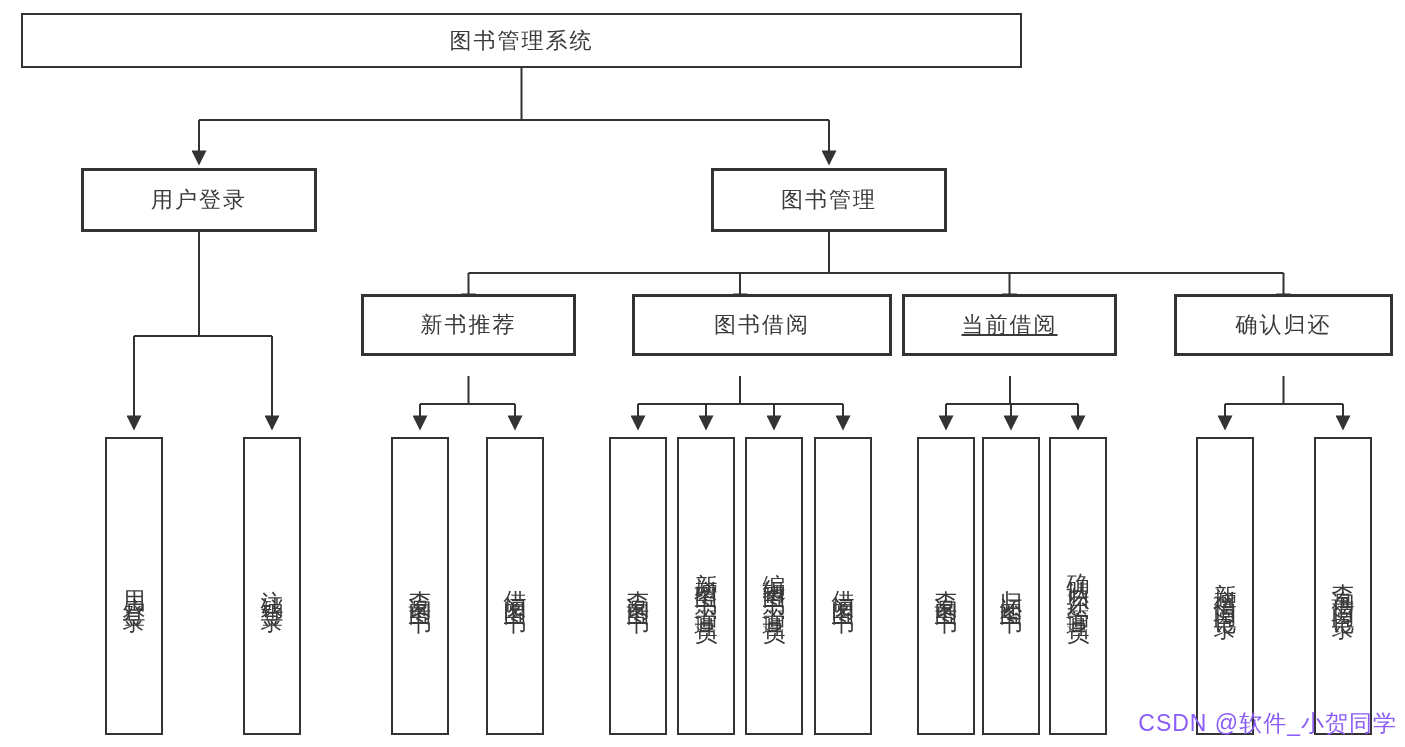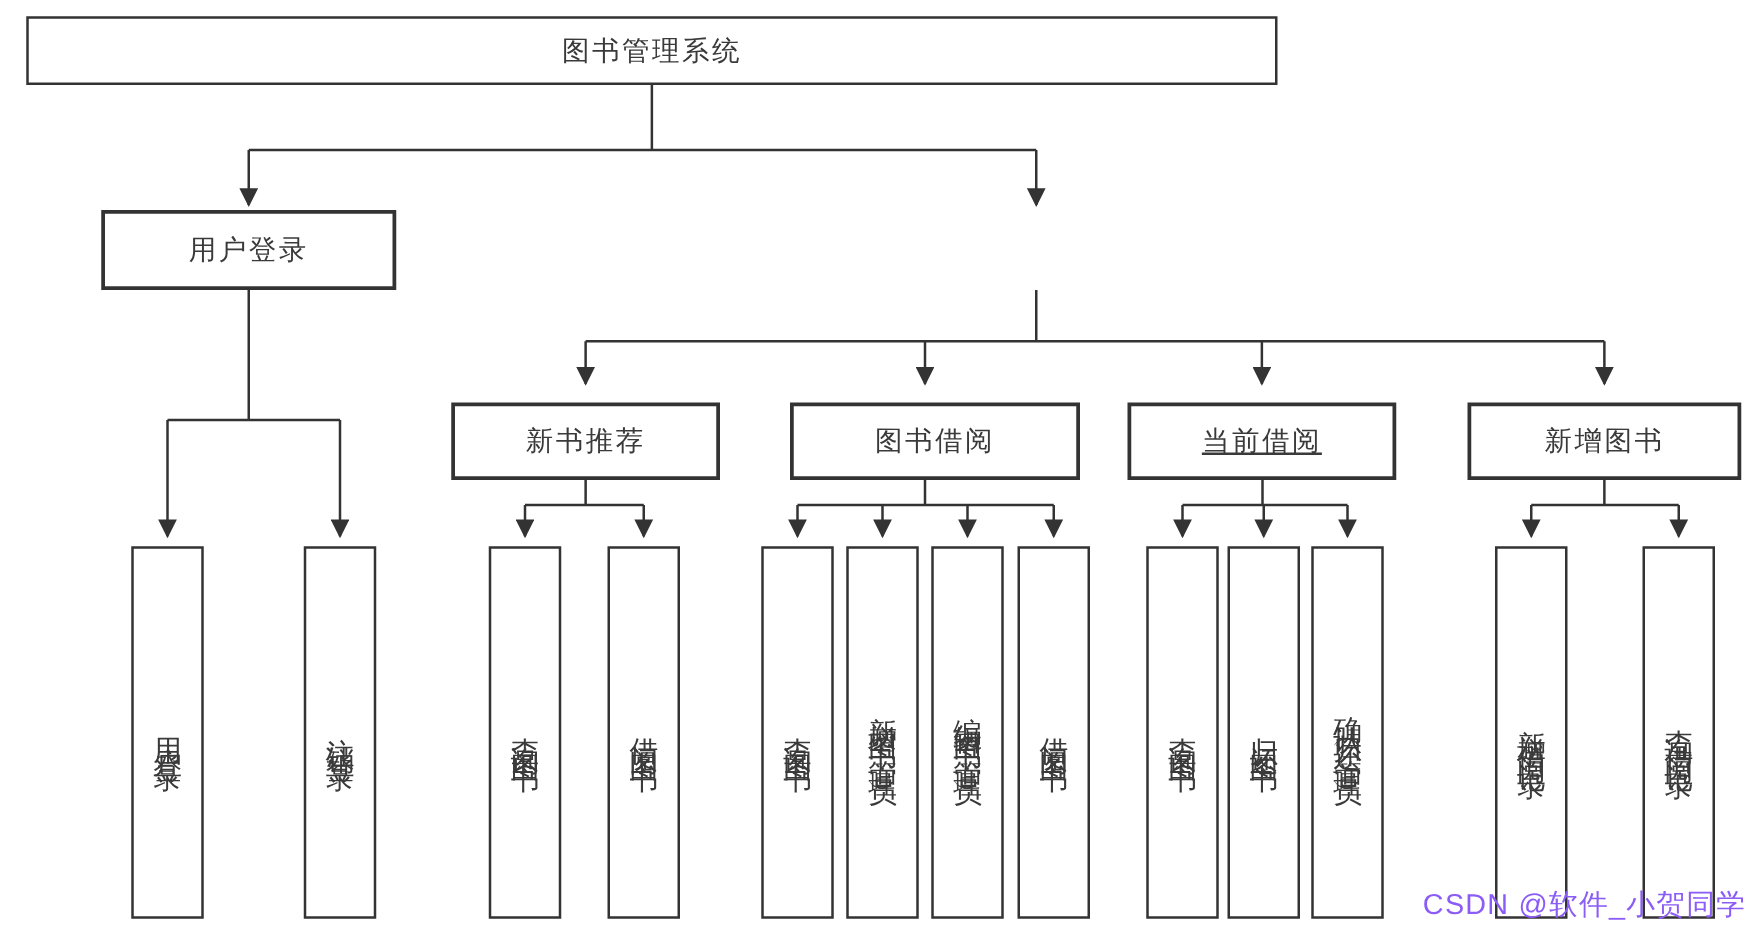--- a/index.html
+++ b/index.html
@@ -15,21 +15,21 @@
     position:absolute;
     box-sizing:border-box;
     background:#ffffff;
     border:3px solid #333333;
     display:flex;align-items:center;justify-content:center;
     color:#3a3a3a;
     z-index:2;
   }
   .node.root{left:21px;top:13px;width:1001px;height:55px;border-width:2px;}
   .node.lvl2{top:168px;width:236px;height:64px;}
-  .node.lvl3{top:322px;width:215px;height:62px;}
+  .node.lvl3{top:294px;width:215px;height:62px;}
   .hlabel{font-size:22px;letter-spacing:2px;white-space:nowrap;}
   .leaf{
     position:absolute;
     box-sizing:border-box;
     top:437px;width:58px;height:298px;
     background:#ffffff;
     border:2px solid #333333;
     display:flex;align-items:center;justify-content:center;
     z-index:2;
   }
@@ -107,32 +107,35 @@
     </g>
   </svg>
 
   <div class="node root">
     <span class="hlabel">图书管理系统</span>
   </div>
 
   <div class="node lvl2" style="left:81px;">
     <span class="hlabel">用户登录</span>
   </div>
+  <div class="node lvl2" style="left:711px;">
+    <span class="hlabel">图书管理</span>
+  </div>
 
   <div class="node lvl3" style="left:361px;">
     <span class="hlabel">新书推荐</span>
   </div>
-  <div class="node lvl3" style="left:632px;width:232px;">
+  <div class="node lvl3" style="left:632px;width:260px;">
     <span class="hlabel">图书借阅</span>
   </div>
   <div class="node lvl3" style="left:902px;text-decoration:underline;">
     <span class="hlabel">当前借阅</span>
   </div>
   <div class="node lvl3" style="left:1174px;width:219px;">
-    <span class="hlabel">新增图书</span>
+    <span class="hlabel">确认归还</span>
   </div>
 
   <div class="leaf" style="left:105px;">
     <span class="vtext">用户登录</span>
   </div>
   <div class="leaf" style="left:243px;">
     <span class="vtext">注销登录</span>
   </div>
 
   <div class="leaf" style="left:391px;">

